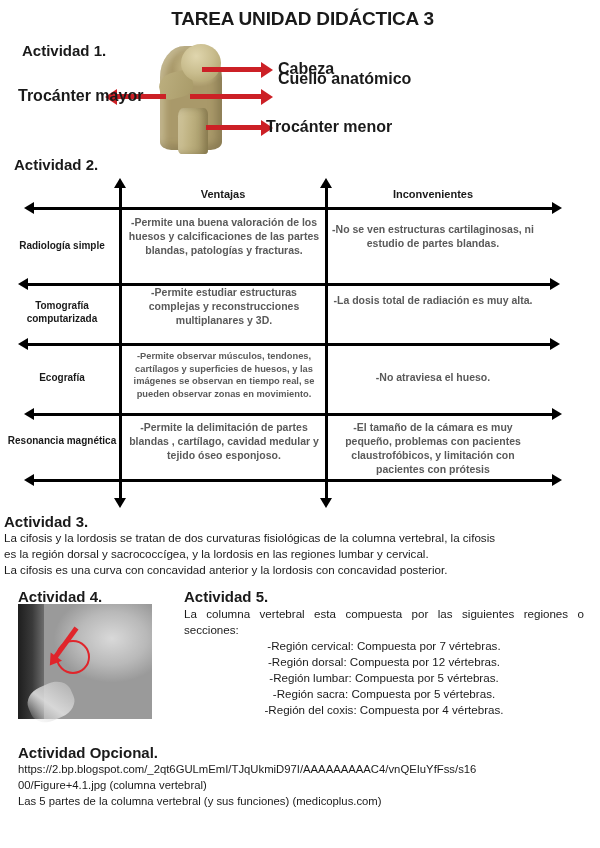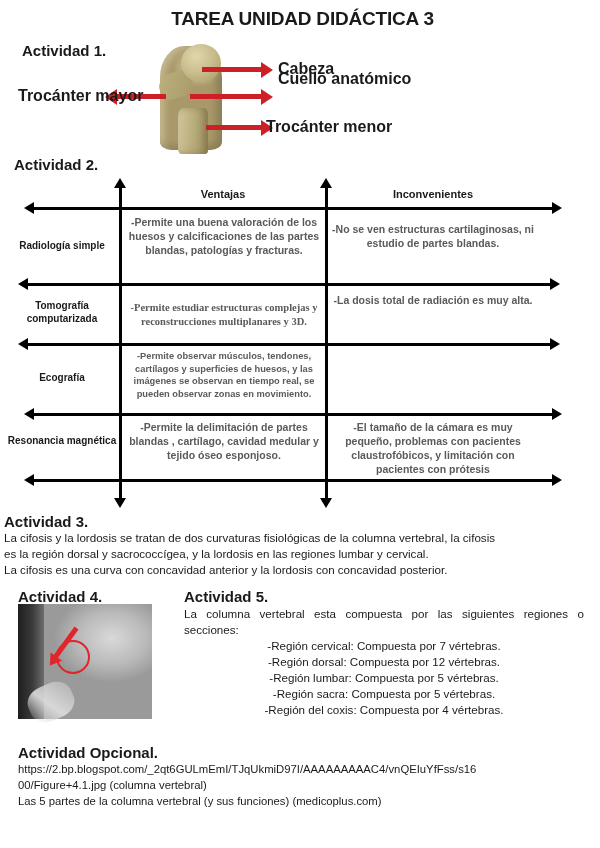--- a/index.html
+++ b/index.html
@@ -269,25 +269,26 @@
   <div class="hrule" style="left:27px; right:49px; top:106px;"></div>
   <div class="hrule" style="left:27px; right:49px; top:166px;"></div>
   <div class="hrule" style="left:33px; right:47px; top:236px;"></div>
   <div class="hrule" style="left:33px; right:47px; top:302px;"></div>
 
   <div class="rowlabel" style="top:62px;">Radiología simple</div>
   <div class="cellbody col-v" style="top:38px;">-Permite una buena valoración de los huesos y calcificaciones de las partes blandas, patologías y fracturas.</div>
   <div class="cellbody col-i" style="top:45px;">-No se ven estructuras cartilaginosas, ni estudio de partes blandas.</div>
 
   <div class="rowlabel" style="top:122px;">Tomografía computarizada</div>
-  <div class="cellbody col-v" style="top:124px;font-family:Liberation Serif, serif;">-Permite estudiar estructuras complejas y reconstrucciones multiplanares y 3D.</div>
+  <div class="cellbody col-v" style="top:108px;">-Permite estudiar estructuras complejas y reconstrucciones multiplanares y 3D.</div>
   <div class="cellbody col-i" style="top:116px;">-La dosis total de radiación es muy alta.</div>
 
   <div class="rowlabel" style="top:194px;">Ecografía</div>
   <div class="cellbody col-v small" style="top:173px;">-Permite observar músculos, tendones, cartílagos y superficies de huesos, y las imágenes se observan en tiempo real, se pueden observar zonas en movimiento.</div>
+  <div class="cellbody col-i" style="top:193px;">-No atraviesa el hueso.</div>
 
   <div class="rowlabel" style="top:257px;">Resonancia magnética</div>
   <div class="cellbody col-v" style="top:243px;">-Permite la delimitación de partes blandas , cartílago, cavidad medular y tejido óseo esponjoso.</div>
   <div class="cellbody col-i" style="top:243px;">-El tamaño de la cámara es muy pequeño, problemas con pacientes claustrofóbicos, y limitación con pacientes con prótesis</div>
 </div>
 
 <div class="act3">
   <div class="act-label">Actividad 3.</div>
   <p>La cifosis y la lordosis se tratan de dos curvaturas fisiológicas de la columna vertebral, la cifosis</p>
   <p>es la región dorsal y sacrococcígea, y la lordosis en las regiones lumbar y cervical.</p>

